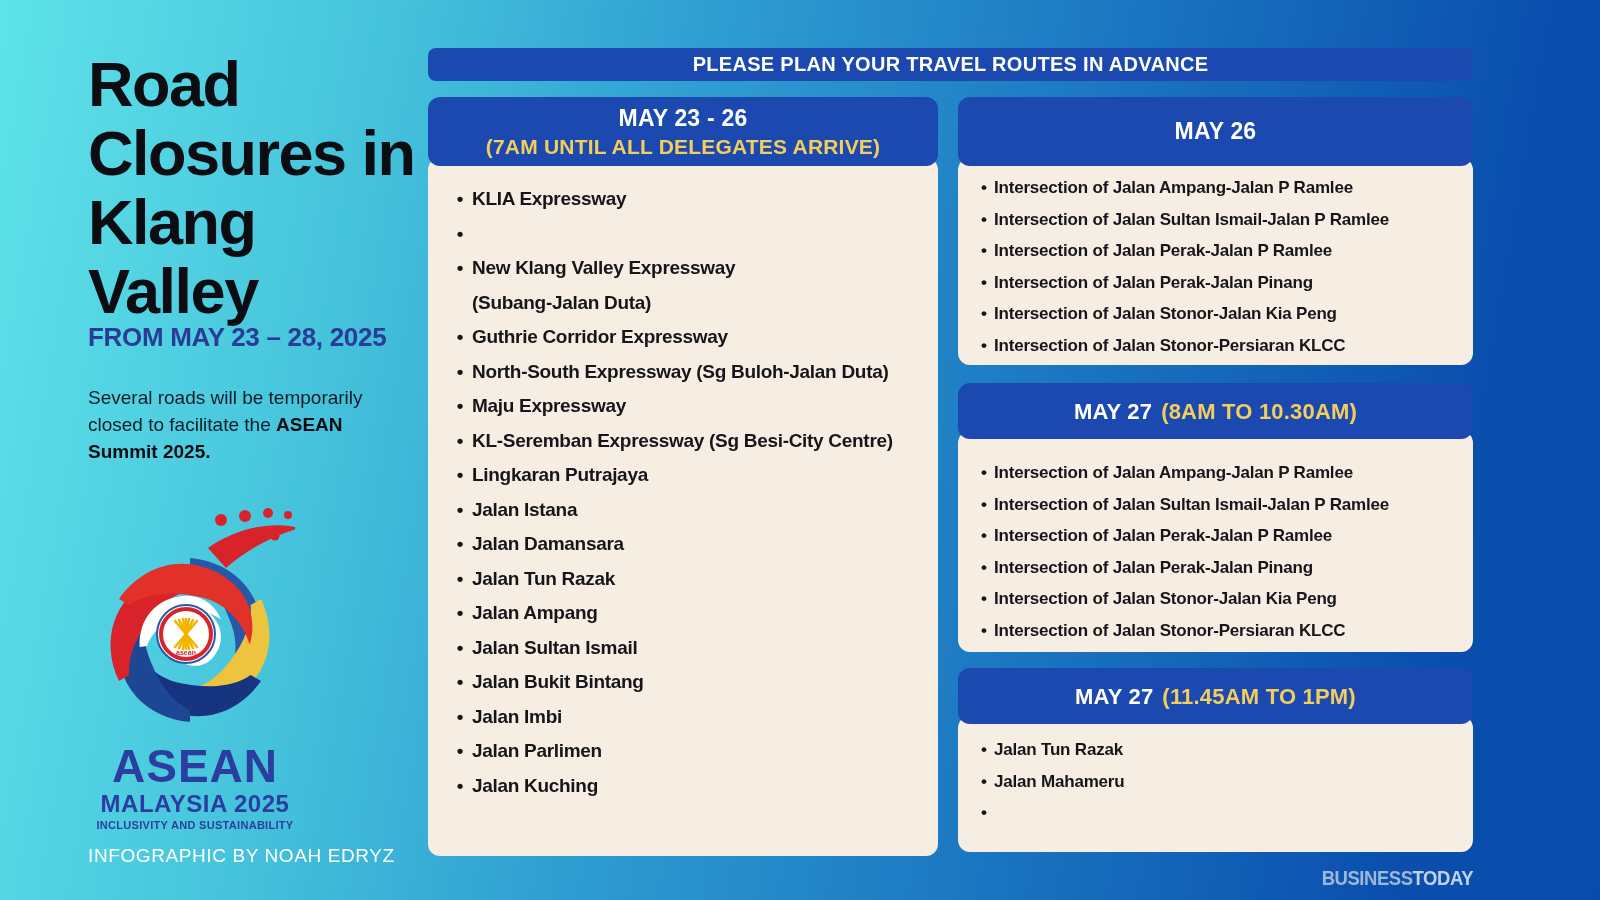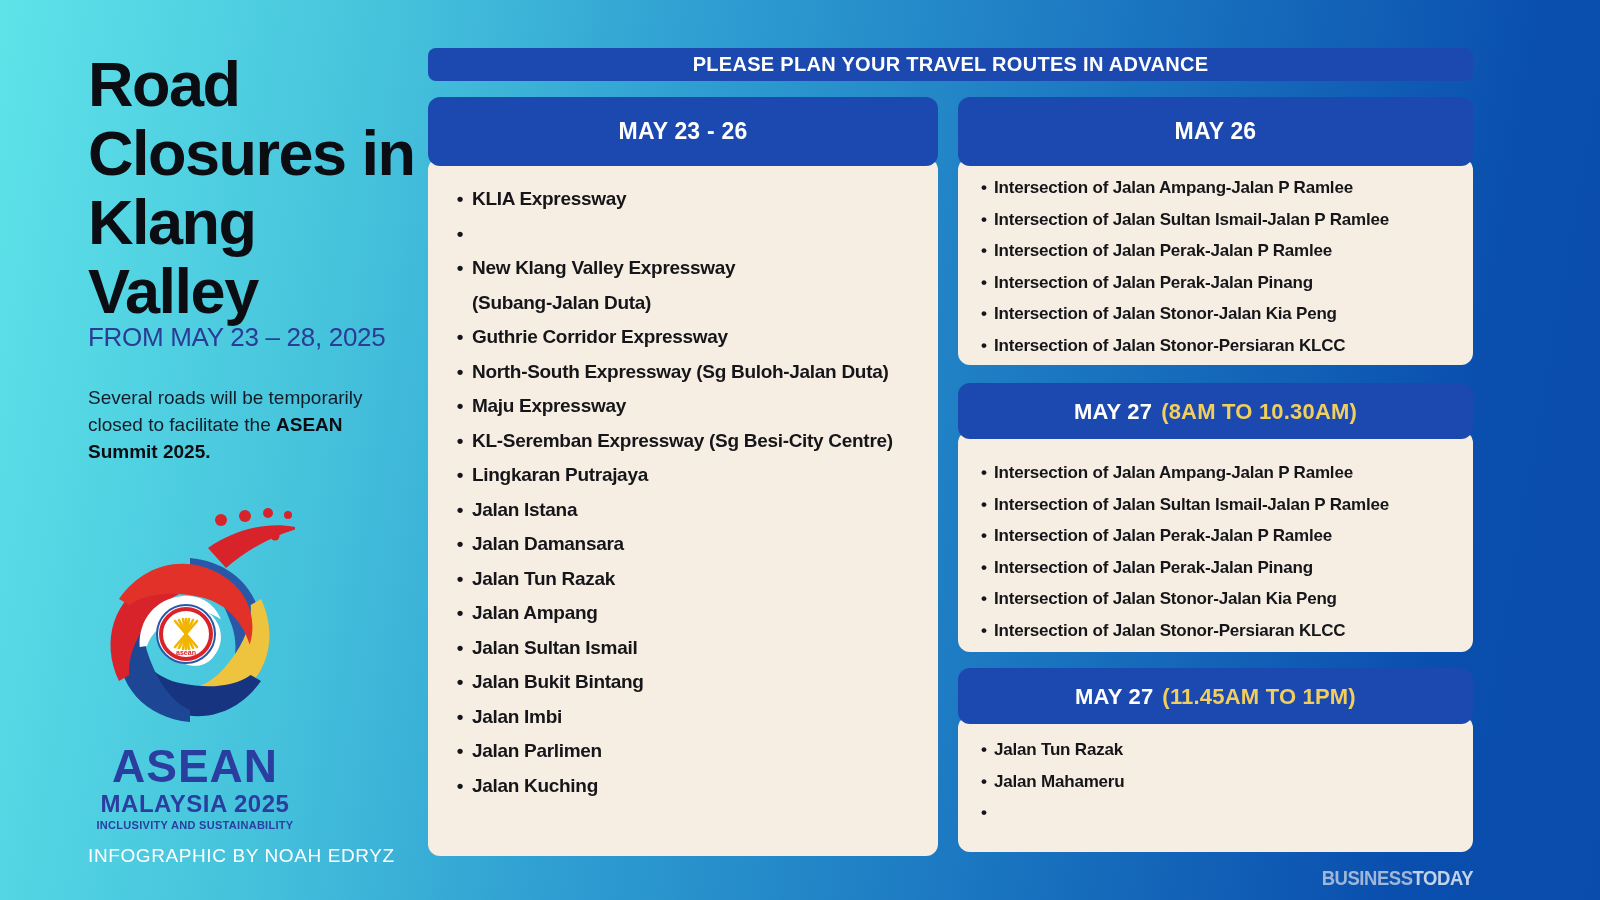--- a/index.html
+++ b/index.html
@@ -14,21 +14,21 @@
   }
 
   
   .page-title {
     position:absolute; left:88px; top:50px; width:335px;
     font-size:63px; line-height:69px; font-weight:bold;
     letter-spacing:-1.5px; color:#0c0d12;
   }
   .date-range {
     position:absolute; left:88px; top:322px; width:335px;
-    font-size:26px; line-height:31px; font-weight:normal; color:#2a3c96;
+    font-size:26px; line-height:31px; font-weight:bold; color:#2a3c96;
     letter-spacing:-0.3px;
   }
   .description {
     position:absolute; left:88px; top:384px; width:318px;
     font-size:19px; line-height:27px; color:#131c28; font-weight:500;
   }
   .description b { font-weight:bold; color:#0c0d12; }
 
   .logo { position:absolute; left:95px; top:500px; width:200px; text-align:center; }
   .logo svg { display:block; margin:0 auto; }
@@ -168,20 +168,21 @@
   </div>
 
   <div class="credit">INFOGRAPHIC BY NOAH EDRYZ</div>
 
   <div class="banner">PLEASE PLAN YOUR TRAVEL ROUTES IN ADVANCE</div>
 
   <div class="col col-mid">
     <section>
       <header class="hdr two-line">
         <span class="hw">MAY 23 - 26</span>
+        <span class="hy">(7AM UNTIL ALL DELEGATES ARRIVE)</span>
       </header>
       <div class="panel panel-mid">
         <ul>
             <li>
               <span class="bullet">•</span>
               <span class="item-text">KLIA Expressway</span>
             </li>
             <li>
               <span class="bullet">•</span>
             </li>

